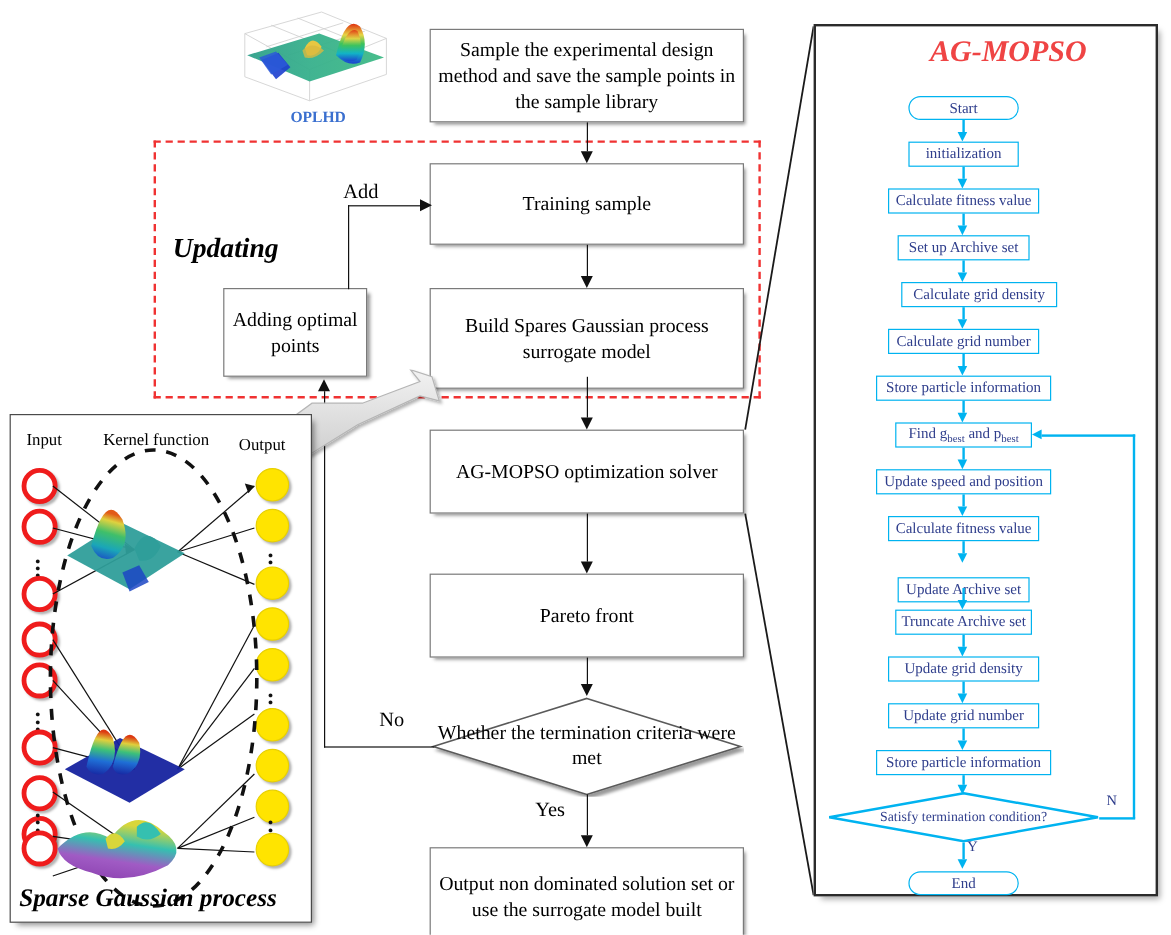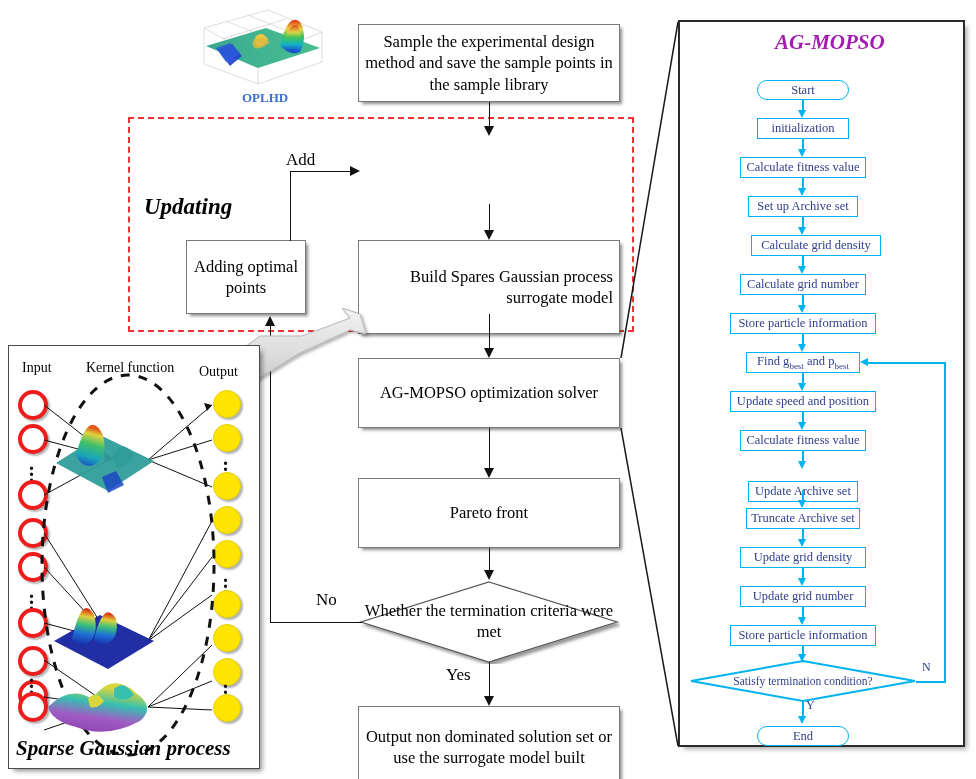--- a/index.html
+++ b/index.html
@@ -110,21 +110,21 @@
 
   
   .rpanel {
     position:absolute;
     background:#fff;
     border:2px solid #2b2b2b;
     box-shadow: 4px 4px 5px -2px rgba(0,0,0,0.35);
   }
   .rtitle {
     position:absolute; font-style:italic; font-weight:700;
-    font-size:21px; color:#a21caf; white-space:nowrap;
+    font-size:25px; color:#ef4444; white-space:nowrap;
   }
   .cbox {
     position:absolute;
     border:1.8px solid #00b3f0;
     background:#fff;
     color:#2f3e8c;
     font-size:12.5px;
     display:flex; align-items:center; justify-content:center;
     text-align:center;
     white-space:nowrap;
@@ -203,22 +203,25 @@
   </div>
   <div class="oplhd-label" style="left:242px;top:90px;">OPLHD</div>
 
   <div class="dashed-region" style="left:128px;top:117px;width:506px;height:215px;"></div>
   <div class="updating-label" style="left:144px;top:194px;">Updating</div>
 
   <div class="fbox" style="left:358px;top:24px;width:262px;height:78px;">
     <span>Sample the experimental design method and save the sample points in the sample library</span>
   </div>
 
-
-  <div class="fbox" style="left:358px;top:240px;width:262px;height:94px;text-align:right;">
+  <div class="fbox" style="left:358px;top:136px;width:262px;height:68px;">
+    <span>Training sample</span>
+  </div>
+
+  <div class="fbox" style="left:358px;top:240px;width:262px;height:84px;">
     <span>Build Spares Gaussian process surrogate model</span>
   </div>
 
   <div class="fbox" style="left:186px;top:240px;width:120px;height:74px;">
     <span>Adding optimal points</span>
   </div>
 
   <div class="fbox" style="left:358px;top:478px;width:262px;height:70px;">
     <span>Pareto front</span>
   </div>

